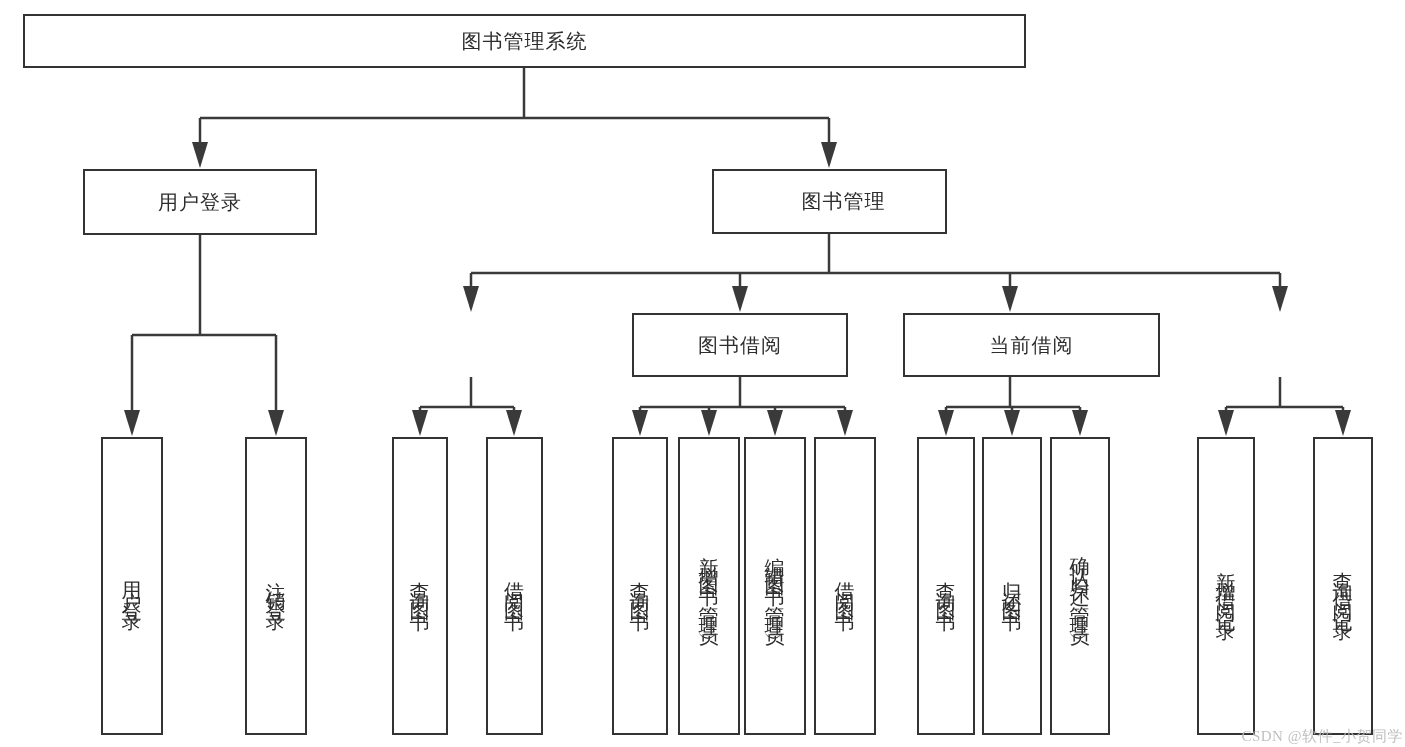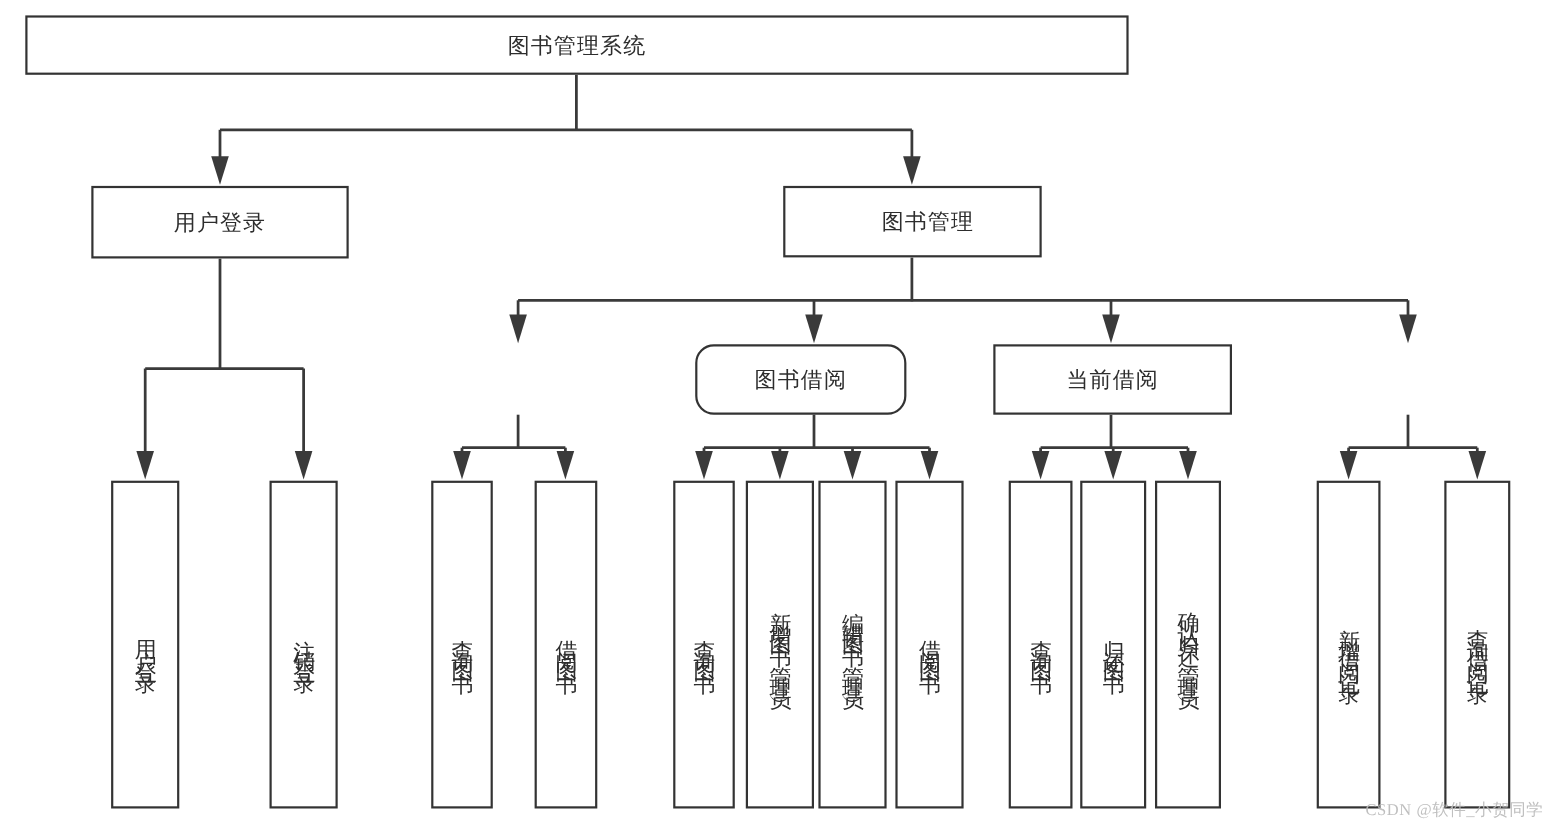--- a/index.html
+++ b/index.html
@@ -130,24 +130,24 @@
     <span>图书管理系统</span>
   </div>
 
   <div class="node" style="left:83px;top:169px;width:234px;height:66px;">
     <span>用户登录</span>
   </div>
   <div class="node" style="left:712px;top:169px;width:235px;height:65px;padding-left:28px;">
     <span>图书管理</span>
   </div>
 
-  <div class="node" style="left:632px;top:313px;width:192px;height:64px;border-radius:17px;">
+  <div class="node" style="left:632px;top:313px;width:216px;height:64px;">
     <span>图书借阅</span>
   </div>
-  <div class="node" style="left:903px;top:313px;width:217px;height:64px;">
+  <div class="node" style="left:903px;top:313px;width:257px;height:64px;">
     <span>当前借阅</span>
   </div>
 
   <div class="node leaf" style="left:101px;top:437px;width:62px;height:298px;">
     <span class="vtext">用户登录</span>
   </div>
   <div class="node leaf" style="left:245px;top:437px;width:62px;height:298px;">
     <span class="vtext">注销登录</span>
   </div>
 

